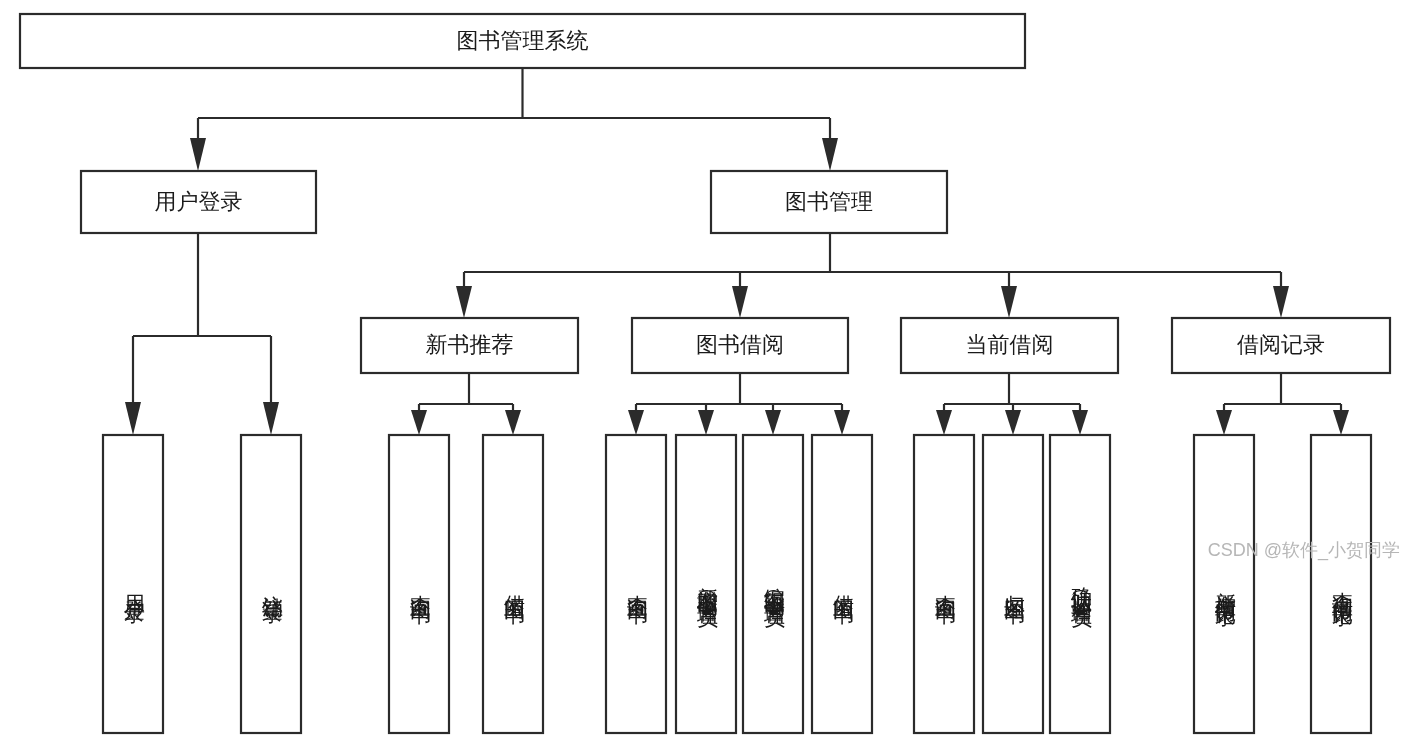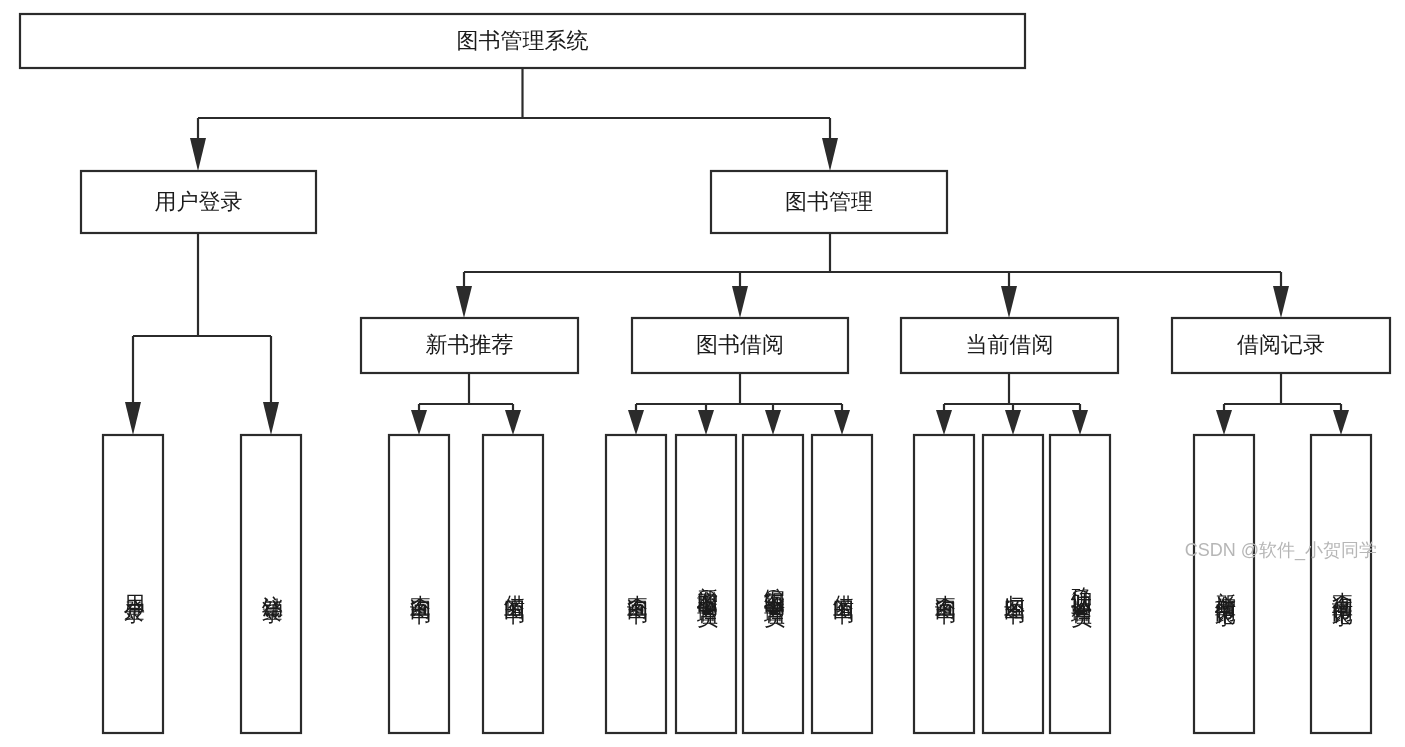--- a/index.html
+++ b/index.html
@@ -53,21 +53,21 @@
     font-size: 21px;
     fill: #1a1a1a;
     writing-mode: vertical-rl;
     text-orientation: upright;
     letter-spacing: 3px;
     dominant-baseline: middle;
     text-anchor: middle;
   }
   .watermark {
     position: absolute;
-    right: 28px;
+    right: 5px;
     bottom: 8px;
     font-family: "Liberation Sans", "DejaVu Sans", sans-serif;
     font-size: 18px;
     color: #b6b6b6;
     white-space: nowrap;
     user-select: none;
   }
 </style>
 </head>
 <body>

